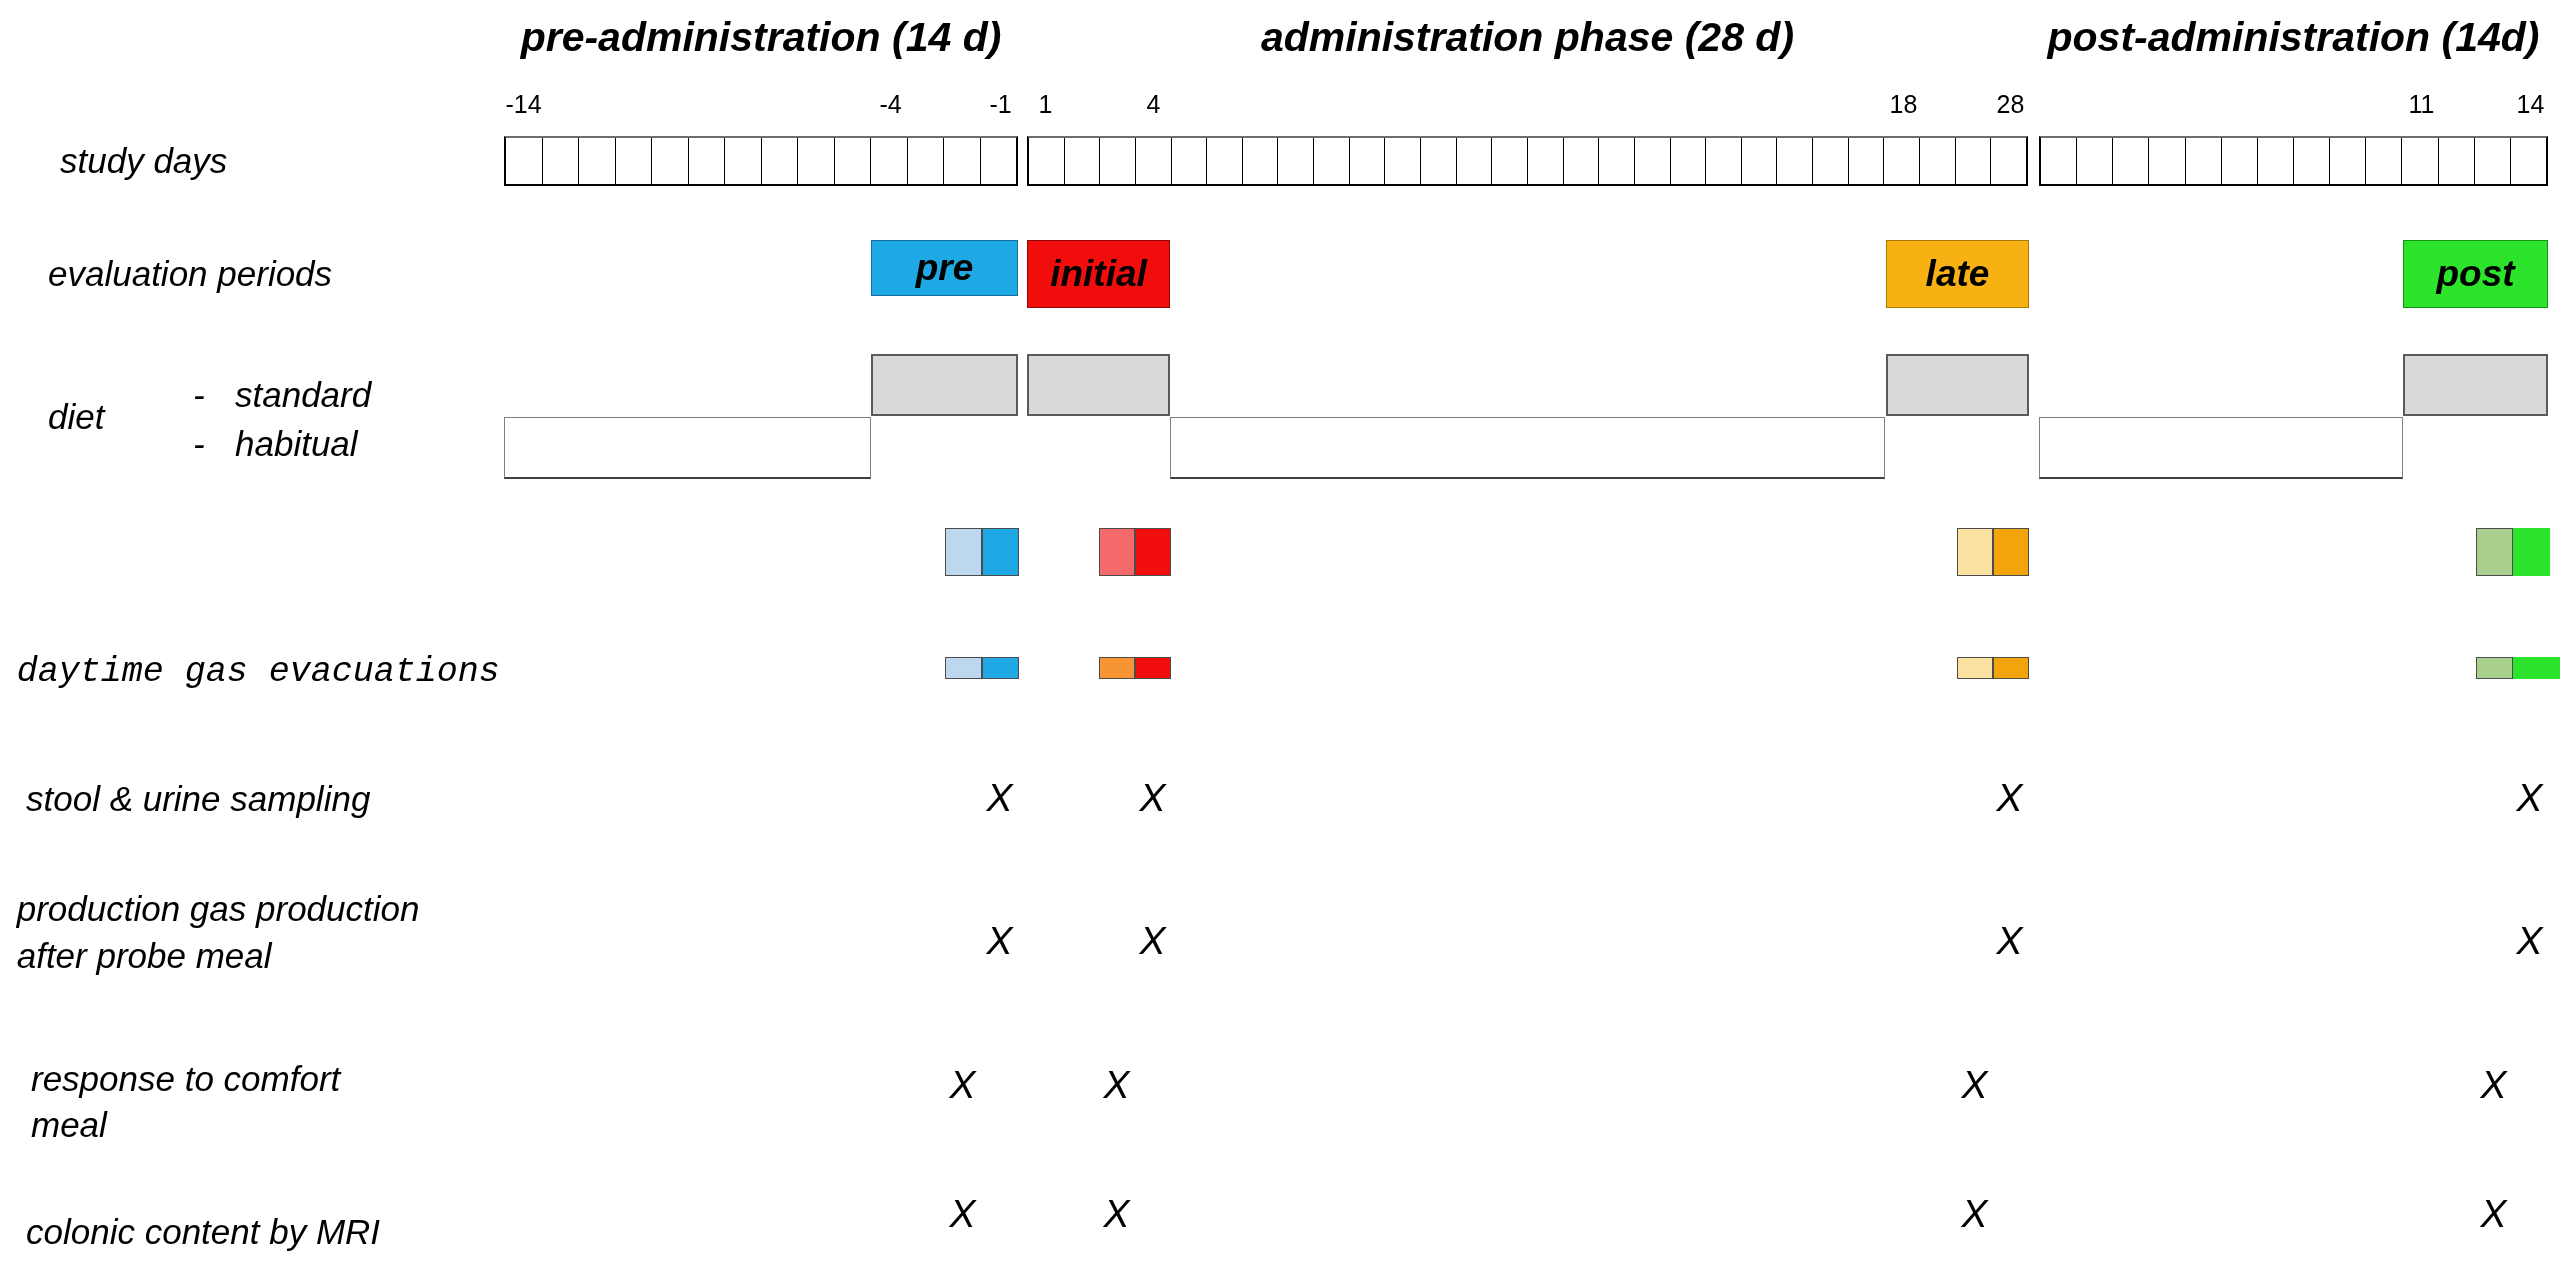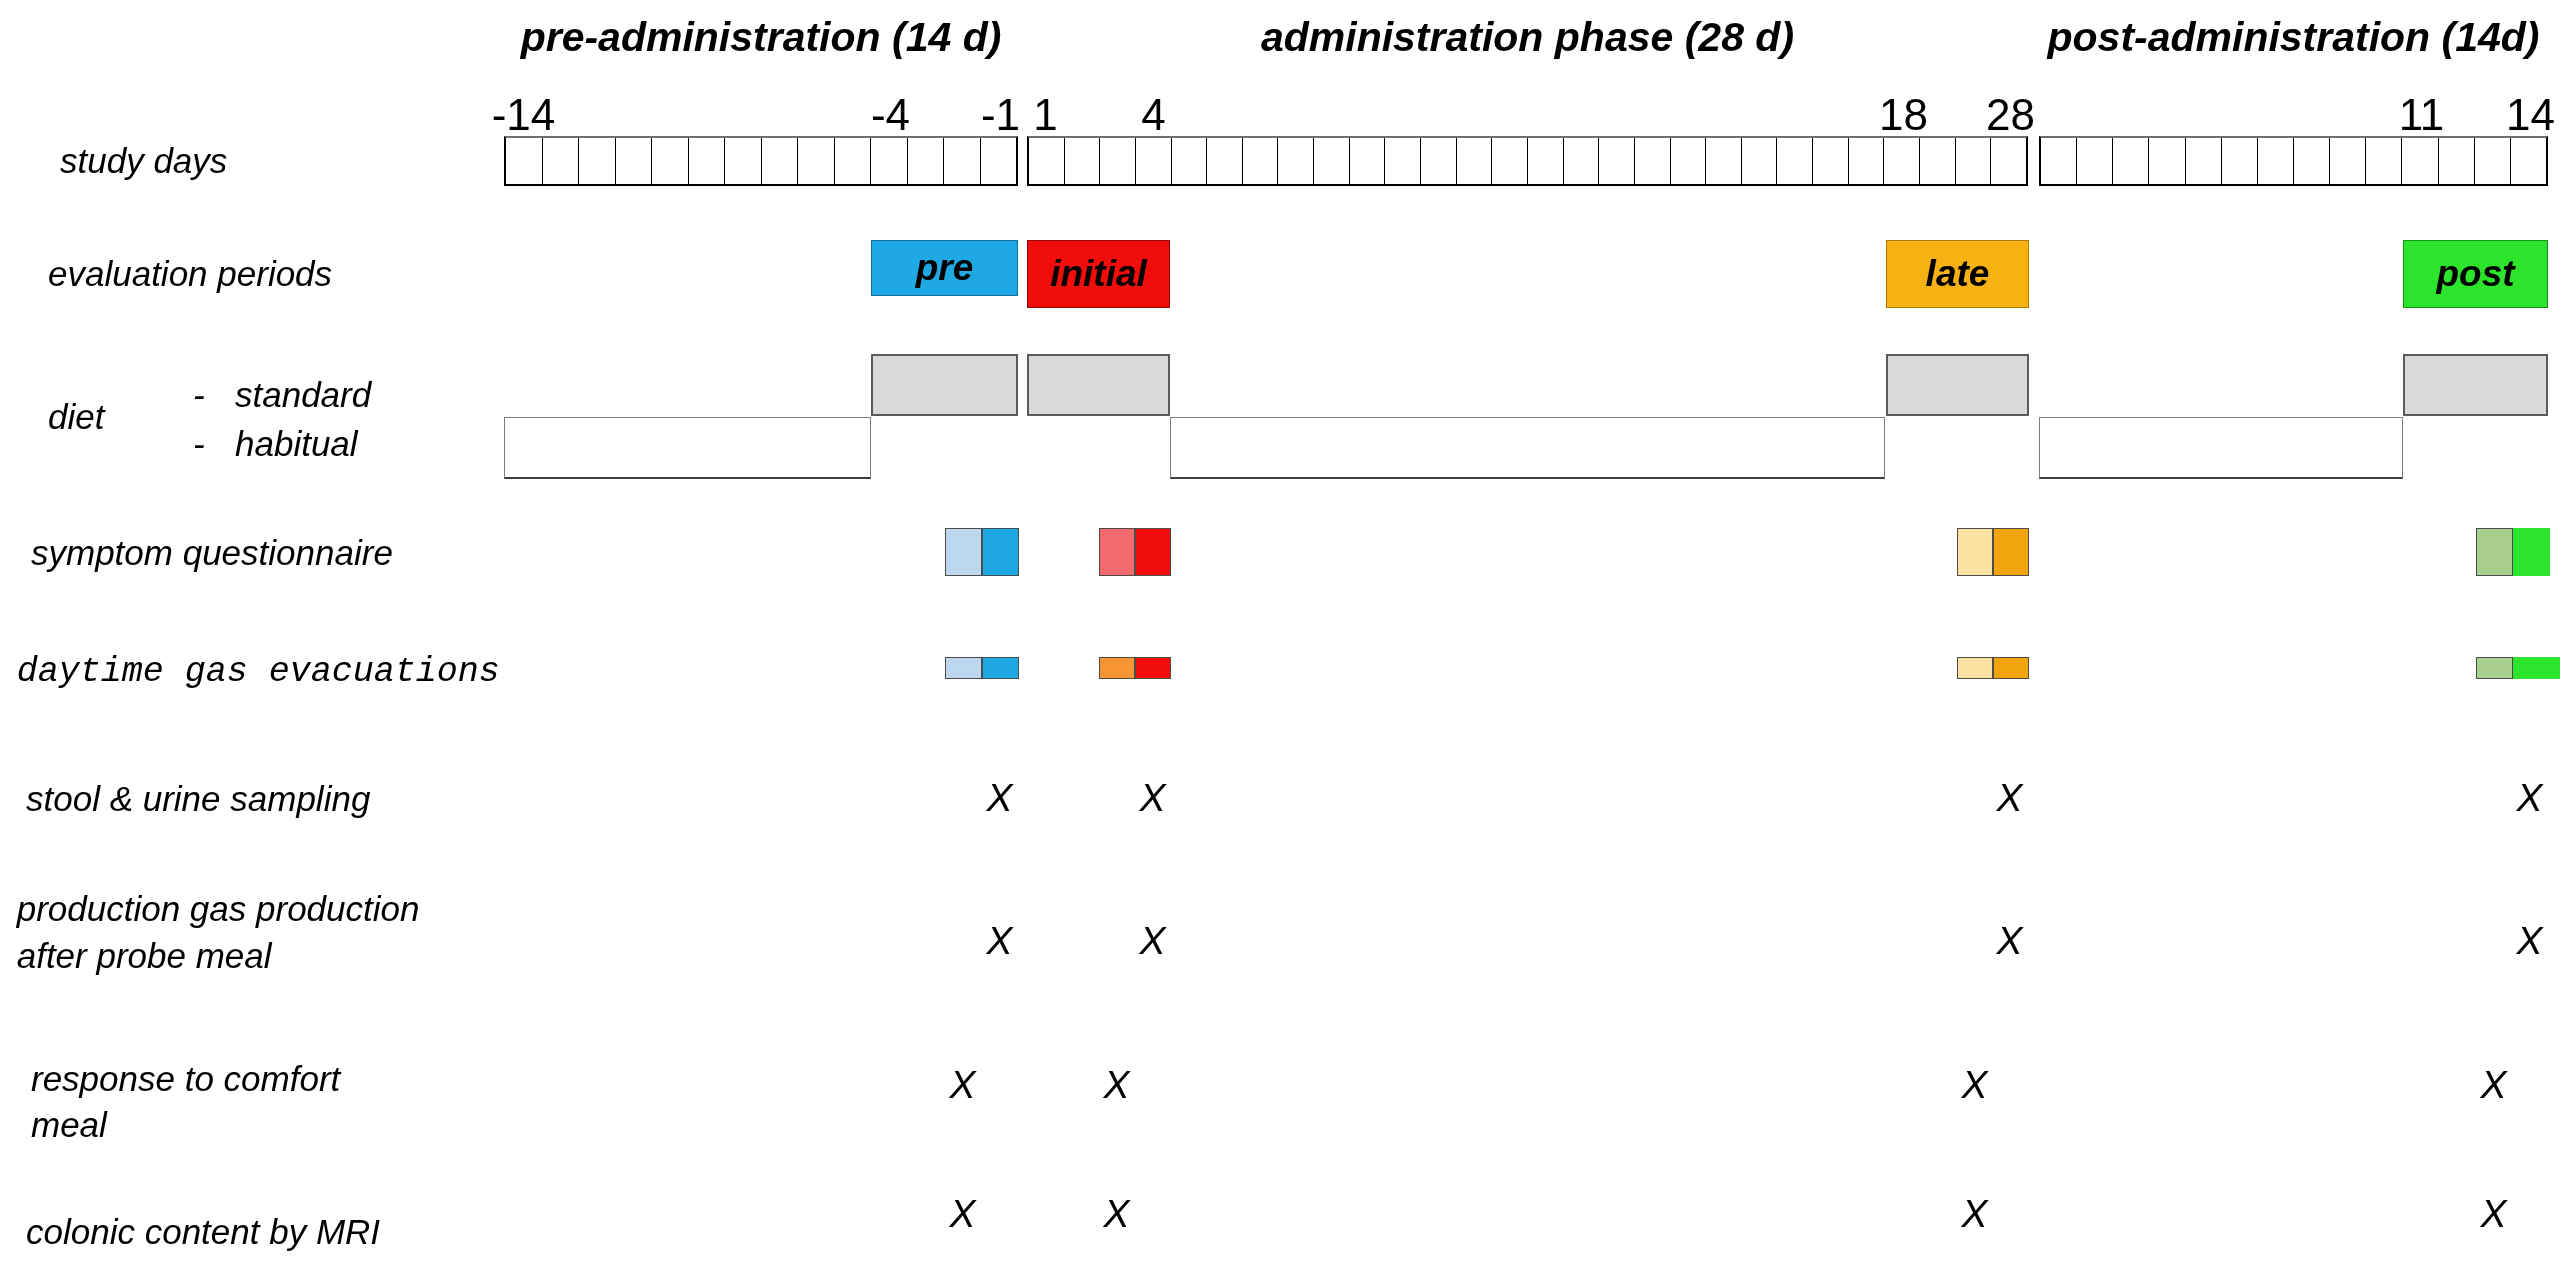--- a/index.html
+++ b/index.html
@@ -1,21 +1,21 @@
 <!DOCTYPE html>
 <html style="font-size:10.3px"><head>
 <meta charset="utf-8">
 <style>
   html,body{margin:0;padding:0;background:#ffffff;}
   body{width:2576px;height:1279px;position:relative;overflow:hidden;
        font-family:"Liberation Sans","DejaVu Sans",sans-serif;color:#000;}
   #diagram{position:absolute;left:0;top:0;width:2576px;height:1279px;}
   .abs{position:absolute;}
   .phase-title{font-size:41px;font-weight:bold;font-style:italic;text-align:center;white-space:nowrap;}
-  .tick{font-size:44px;font-style:normal;text-align:center;width:103px;margin-left:-51px;white-space:nowrap;}
+  .tick{font-size:25px;font-style:normal;text-align:center;width:103px;margin-left:-51px;white-space:nowrap;}
   .day-block{border:2.6px solid #000;background:#fff;display:flex;box-sizing:border-box;border-top-color:#6e6e6e;}
   .day-cell{flex:1 1 0;border-left:1.3px solid #000;}
   .day-cell:first-child{border-left:none;}
   .row-label{font-size:35px;font-style:italic;white-space:nowrap;line-height:42px;}
   .eval-box{box-sizing:border-box;display:flex;align-items:center;justify-content:center;
             font-size:37px;font-weight:bold;font-style:italic;}
   .diet-standard{background:#D9D9D9;border:2.6px solid #5a5a5a;box-sizing:border-box;}
   .diet-habitual{background:#ffffff;border:1.3px solid #7f7f7f;border-bottom:2.6px solid #3f3f3f;box-sizing:border-box;}
   .pair{display:flex;}
   .pair-half{box-sizing:border-box;border:1.3px solid #4c4c4c;}
@@ -27,21 +27,20 @@
 
 <div id="diagram">
 
   <div class="abs row-label" style="left:60px;top:140px;">study days</div>
   <div class="abs row-label" style="left:48px;top:253px;">evaluation periods</div>
   <div class="abs row-label" style="left:48px;top:396px;">diet</div>
   <div class="abs row-label" style="left:193px;top:374px;">-</div>
   <div class="abs row-label" style="left:235px;top:374px;">standard</div>
   <div class="abs row-label" style="left:193px;top:423px;">-</div>
   <div class="abs row-label" style="left:235px;top:423px;">habitual</div>
-  <div class="abs row-label" style="left:31px;top:532px;">symptom questionnaire</div>
   <div class="abs row-label" style="left:16.7px;top:651px;font-family:Liberation Mono, monospace;">daytime gas evacuations</div>
   <div class="abs row-label" style="left:26px;top:778px;">stool &amp; urine sampling</div>
   <div class="abs row-label" style="left:16.7px;top:888px;">production gas production</div>
   <div class="abs row-label" style="left:16.7px;top:935px;">after probe meal</div>
   <div class="abs row-label" style="left:31px;top:1058px;">response to comfort</div>
   <div class="abs row-label" style="left:31px;top:1104px;">meal</div>
   <div class="abs row-label" style="left:26px;top:1211px;">colonic content by MRI</div>
 
   <div class="abs phase-title" id="title-0" style="left: 504px; top: 14px; width: 514px;">pre-administration (14 d)</div>
   <div class="abs phase-title" id="title-1" style="left: 1027px; top: 14px; width: 1001px;">administration phase (28 d)</div>

